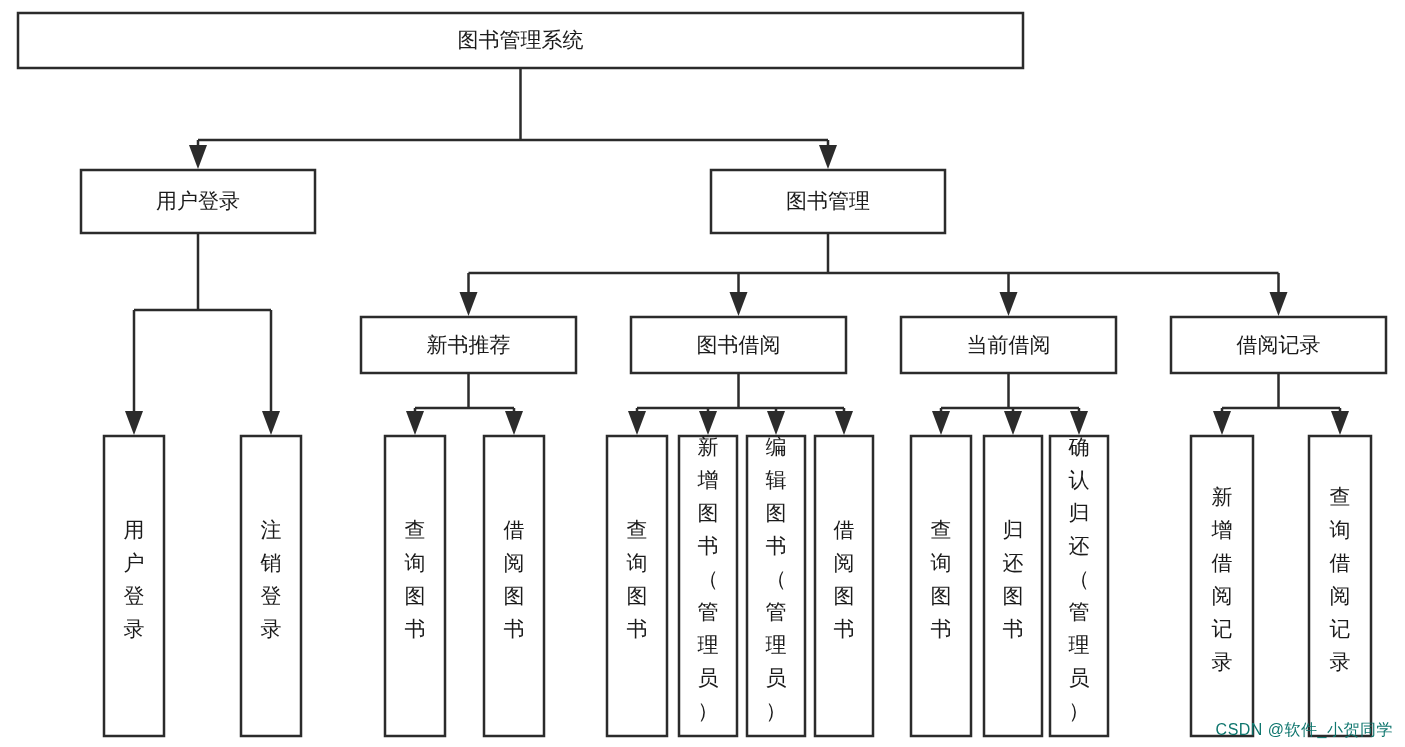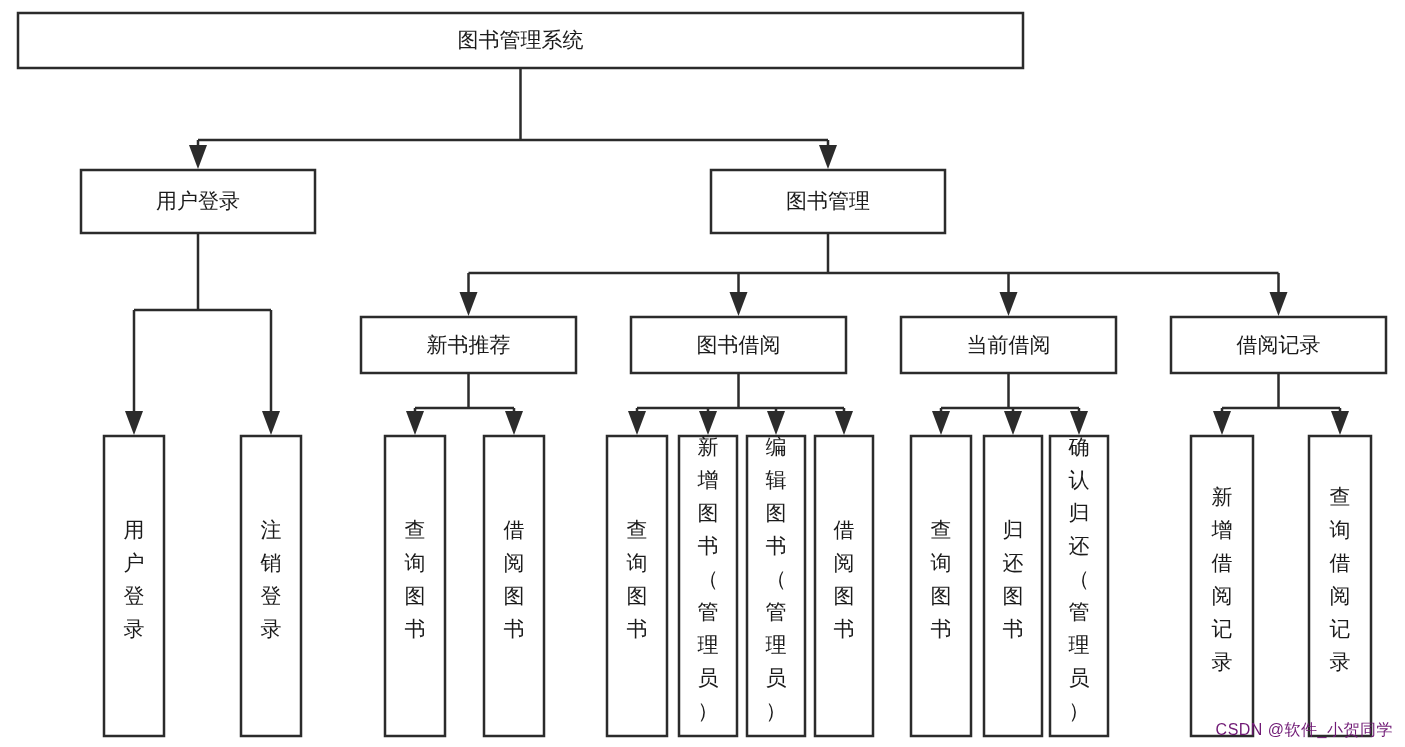--- a/index.html
+++ b/index.html
@@ -45,21 +45,21 @@
   .arrow-head {
     fill: #2b2b2b;
     stroke: none;
   }
   .watermark {
     position: absolute;
     right: 12px;
     bottom: 6px;
     font-family: "Liberation Sans", "DejaVu Sans", sans-serif;
     font-size: 16px;
-    color: #701a75;
+    color: #0f766e;
     white-space: nowrap;
     letter-spacing: 0.5px;
     user-select: none;
   }
 </style>
 </head>
 <body>
 
 <svg id="diagram" viewBox="0 0 1405 747">
   <g id="edges-layer">

